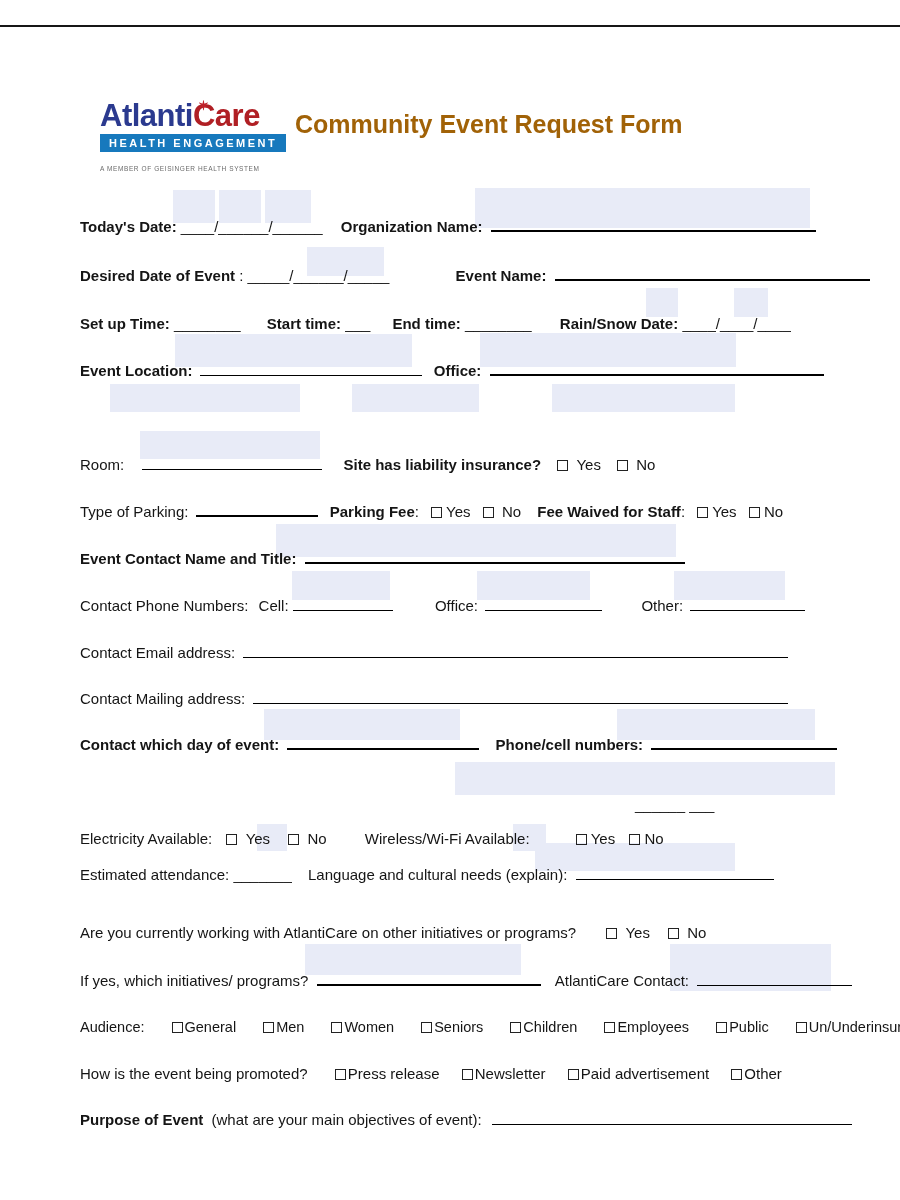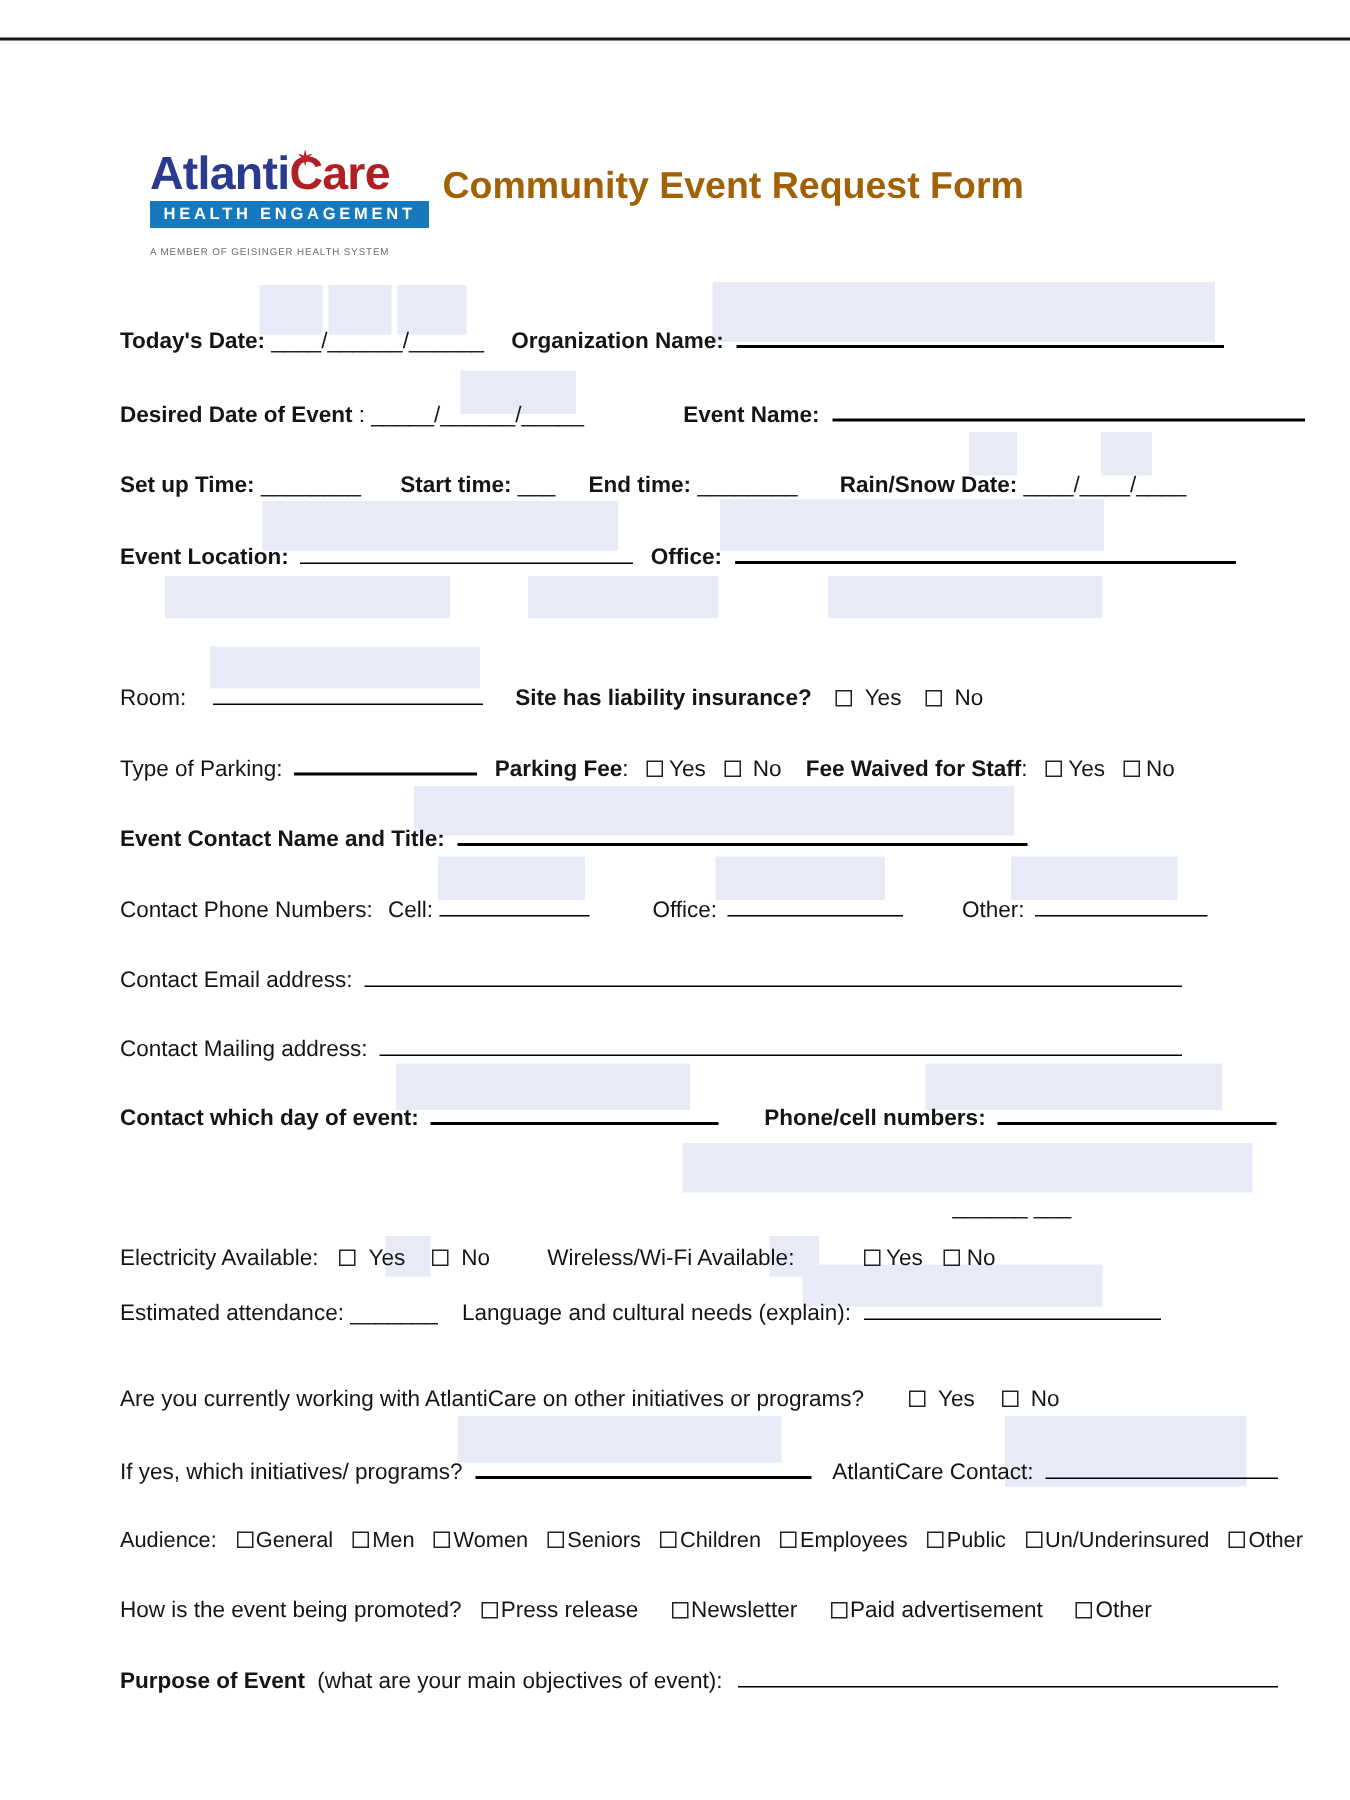--- a/index.html
+++ b/index.html
@@ -23,21 +23,21 @@
   .title { position:absolute; left:295px; top:110px; z-index:2; font-size:25px; font-weight:700; color:#a16207; }
 
   
   .line { position:absolute; left:80px; z-index:2; font-size:15px; line-height:20px; white-space:nowrap; color:#151515; }
   .b { font-weight:700; }
   .sm { font-size:13.5px; }
   .blank { display:inline-block; border-bottom:1px solid #000; height:15px; vertical-align:baseline; }
   .blank.bold { border-bottom-width:2px; }
   .cb { display:inline-block; width:11px; height:11px; border:1.5px solid #222; background:transparent; vertical-align:-1px; }
   .gap4 { margin-left:4px; }
-  .opt { margin-left:9px; }
+  .opt { margin-left:23px; }
   .opt .cb { margin-right:2px; }
 </style>
 </head>
 <body>
 
 <div class="page">
 
   <div class="topline"></div>
 
   <div class="hl" style="left:173px;top:190px;width:42px;height:33px"></div>
@@ -155,21 +155,21 @@
   </div>
 
   <div class="line" style="top:689px">
     <span>Contact Mailing address:</span>
     <span class="blank" style="width:535px;margin-left:4px"></span>
   </div>
 
   <div class="line" style="top:735px">
     <span class="b">Contact which day of event:</span>
     <span class="blank bold" style="width:192px;margin-left:4px"></span>
-    <span class="b" style="margin-left:26px">Phone/cell numbers:</span>
+    <span class="b" style="margin-left:12px">Phone/cell numbers:</span>
     <span class="blank bold" style="width:186px;margin-left:4px"></span>
   </div>
 
   <div class="line" style="top:795px;left:635px">
     <span>______   ___</span>
   </div>
 
   <div class="line" style="top:829px">
     <span>Electricity Available:</span>
     <span class="cb" style="margin-left:10px"></span>

